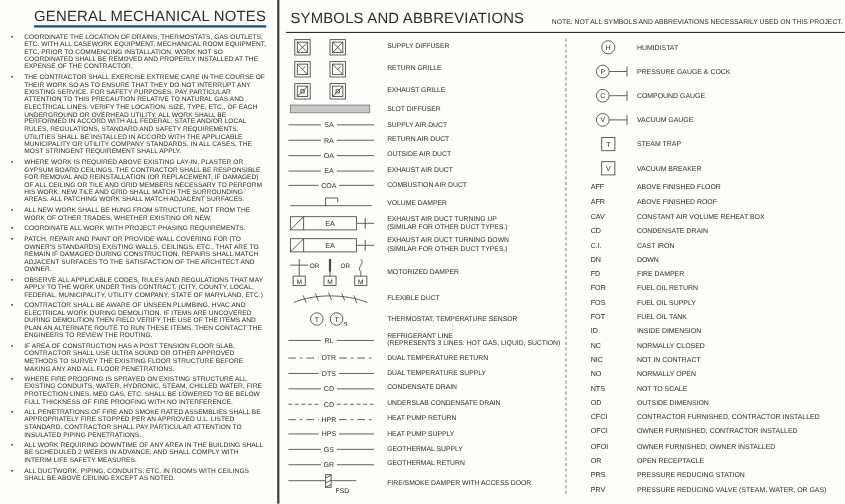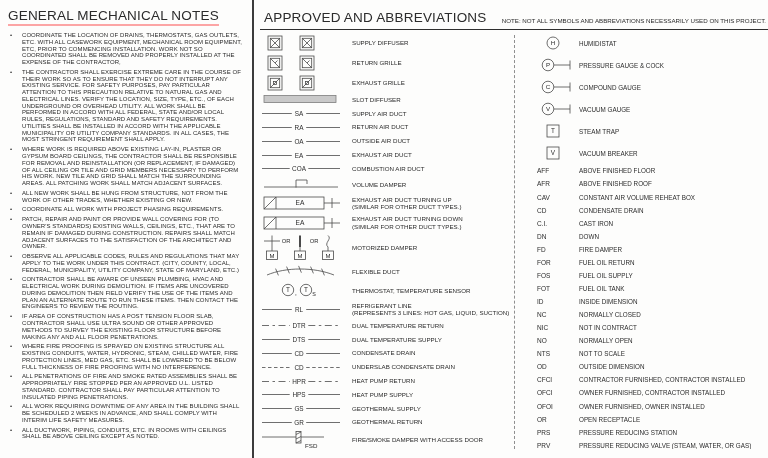--- a/index.html
+++ b/index.html
@@ -9,22 +9,23 @@
     font-family:"Liberation Sans", sans-serif;
     -webkit-font-smoothing:antialiased;
   }
   
   .notes-panel{
     position:absolute;left:0;top:0;width:253px;height:458px;
     padding:6px 10px 2px 8px;box-sizing:border-box;
   }
   .notes-title{
     display:inline-block;font-size:13.5px;letter-spacing:.2px;
-    border-bottom:2px solid #fca5a5;padding-bottom:1px;margin-bottom:6px;
+    border-bottom:2px solid #0c4a6e;padding-bottom:1px;margin-bottom:6px;
     white-space:nowrap;
+    margin-left:23px;
   }
   .note-item{display:flex;margin-bottom:3px;}
   .note-bullet{width:12px;flex:none;font-size:6px;line-height:1.15;padding-left:2px;}
   .note-text{flex:1;font-size:6px;line-height:1.13;letter-spacing:.05px;}
   
   .col-divider{position:absolute;left:252px;top:0;width:2px;height:458px;background:#3c3c3c;}
   
   .right-sec{position:absolute;left:260px;top:0;right:0;height:458px;padding-top:8px;box-sizing:border-box;}
   .right-header{position:relative;padding:0 4px;height:18px;}
   .sec-title{font-size:13.5px;letter-spacing:.2px;white-space:nowrap;}
@@ -120,21 +121,21 @@
         <div class="note-bullet">•</div>
         <div class="note-text">ALL DUCTWORK, PIPING, CONDUITS, ETC. IN ROOMS WITH CEILINGS SHALL BE ABOVE CEILING EXCEPT AS NOTED.</div>
       </div>
     </div>
 </div>
 
 <div class="col-divider"></div>
 
 <div class="right-sec">
   <div class="right-header">
-    <span class="sec-title">APPROVED AND ABBREVIATIONS</span>
+    <span class="sec-title">SYMBOLS AND ABBREVIATIONS</span>
     <span class="sec-note">NOTE: NOT ALL SYMBOLS AND ABBREVIATIONS NECESSARILY USED ON THIS PROJECT.</span>
   </div>
   <div class="header-rule"></div>
   <div class="cols">
     <div class="sym-col">
 
         <div class="sym-row">
           <div class="sym-icon">
             <svg width="78" height="16" viewBox="0 0 78 16">
               <rect x="6" y="1" width="14" height="14" stroke="#4a4a4a" stroke-width="0.8" fill="none"></rect>

